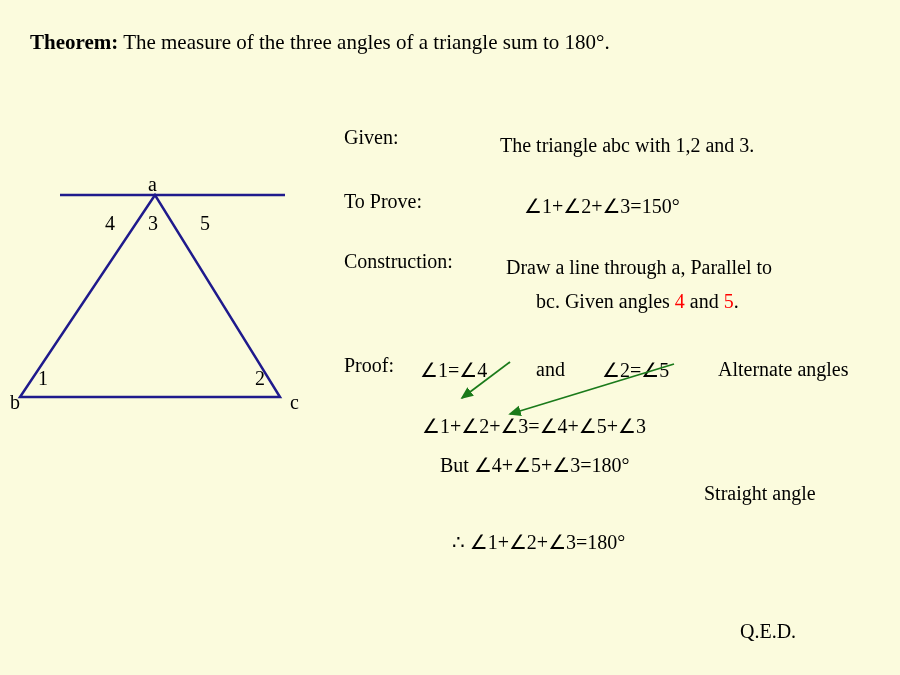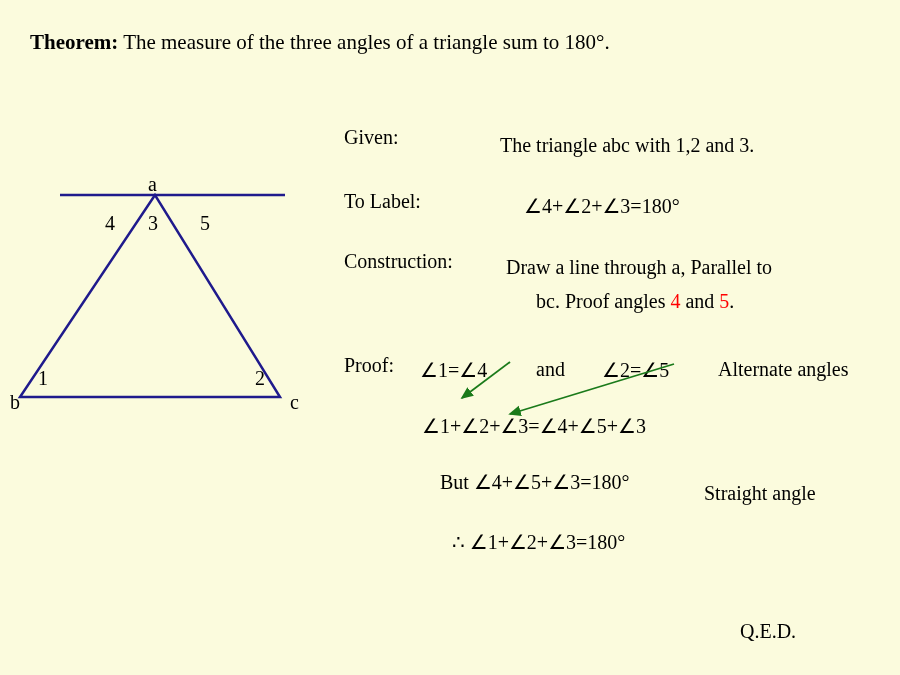--- a/index.html
+++ b/index.html
@@ -99,38 +99,38 @@
     <span class="fig-label" style="left:200px; top:48px;">5</span>
     <span class="fig-label" style="left:38px; top:203px;">1</span>
     <span class="fig-label" style="left:255px; top:203px;">2</span>
   </div>
 
   <div class="proof-block">
 
     <div class="abs kw" style="left:0px; top:0px;">Given:</div>
     <div class="abs" style="left:156px; top:8px;">The triangle abc with 1,2 and 3.</div>
 
-    <div class="abs kw" style="left:0px; top:64px;">To Label:</div>
-    <div class="abs" style="left:180px; top:68px;">∠4+∠2+∠3=180°</div>
+    <div class="abs kw" style="left:0px; top:64px;">To Prove:</div>
+    <div class="abs" style="left:180px; top:68px;">∠1+∠2+∠3=150°</div>
 
     <div class="abs kw" style="left:0px; top:124px;text-align:right;">Construction:</div>
     <div class="abs" style="left:162px; top:130px;">Draw a line through a, Parallel to</div>
     <div class="abs" style="left:192px; top:164px;">
-      <span>bc. Proof angles </span><span class="red">4</span><span> and </span><span class="red">5</span><span>.</span>
+      <span>bc. Given angles </span><span class="red">4</span><span> and </span><span class="red">5</span><span>.</span>
     </div>
 
     <div class="abs kw" style="left:0px; top:228px;">Proof:</div>
     <div class="abs" style="left:76px; top:232px;">∠1=∠4</div>
     <div class="abs" style="left:192px; top:232px;">and</div>
     <div class="abs" style="left:258px; top:232px;">∠2=∠5</div>
     <div class="abs" style="left:374px; top:232px;">Alternate angles</div>
 
     <div class="abs" style="left:78px; top:288px;">∠1+∠2+∠3=∠4+∠5+∠3</div>
 
-    <div class="abs" style="left:96px; top:344px;">But ∠4+∠5+∠3=180°</div>
+    <div class="abs" style="left:96px; top:327px;">But ∠4+∠5+∠3=180°</div>
     <div class="abs" style="left:360px; top:356px;">Straight angle</div>
 
     <div class="abs" style="left:108px; top:404px;">∴  ∠1+∠2+∠3=180°</div>
 
     <div class="abs" style="left:396px; top:494px;">Q.E.D.</div>
   </div>
 
   <div class="arrows">
     <svg width="556" height="540" viewBox="0 0 556 540">
       <defs>

